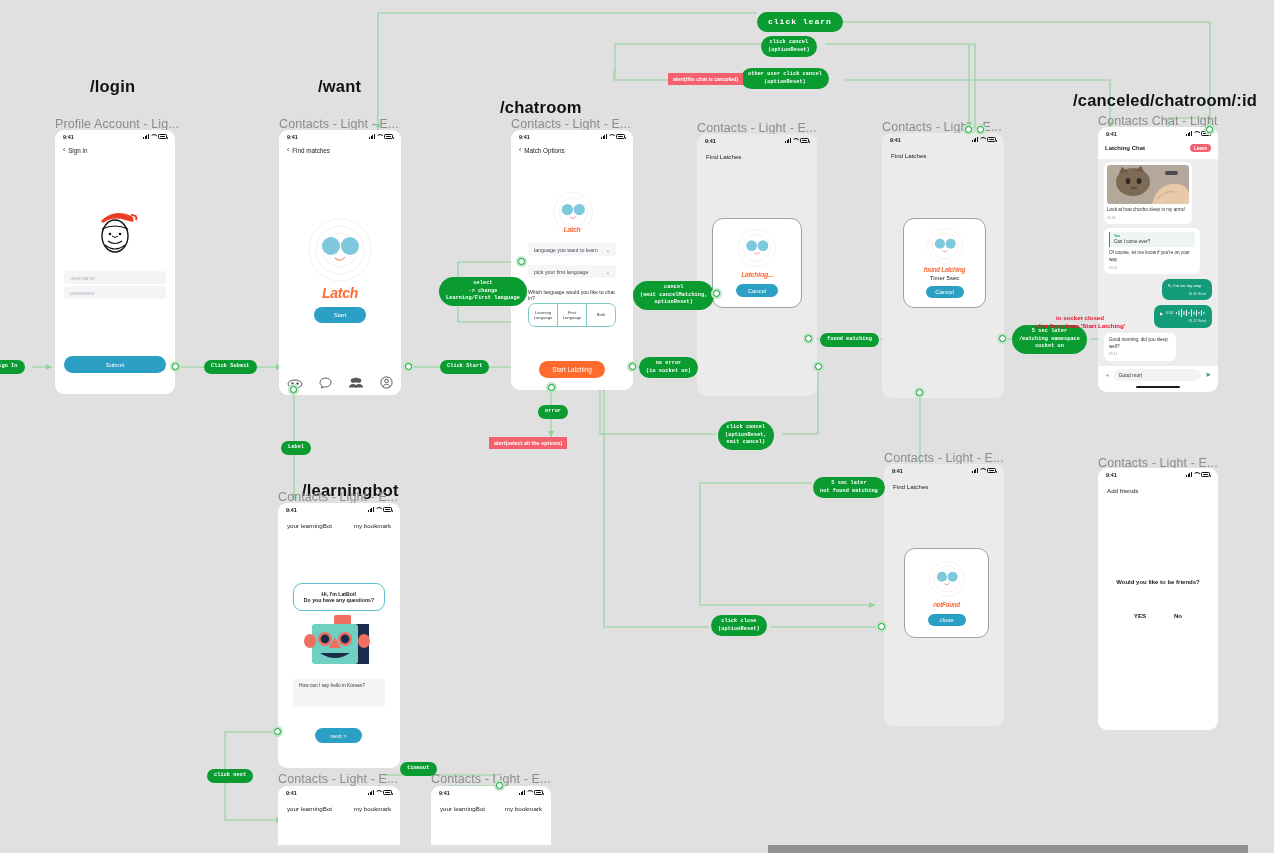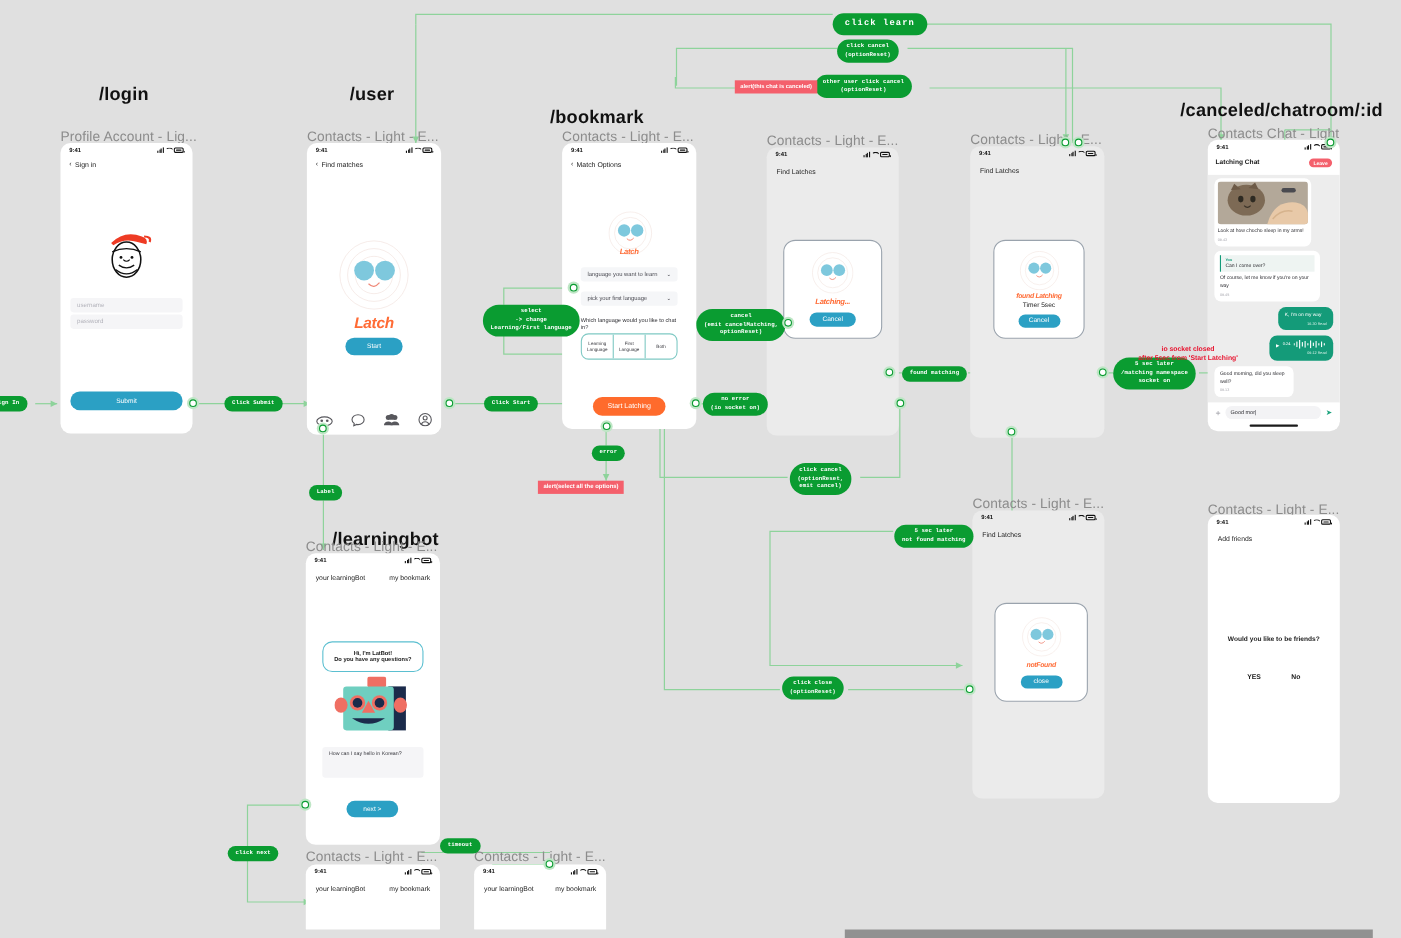--- a/index.html
+++ b/index.html
@@ -182,22 +182,22 @@
       <polygon points="282,820 276,817 276,823"></polygon>
       <polygon points="383,800 380,794 386,794"></polygon>
       <polygon points="378,130 375,124 381,124"></polygon>
       <polygon points="969,128 966,122 972,122"></polygon>
       <polygon points="1210,130 1207,124 1213,124"></polygon>
       <polygon points="1110,128 1107,122 1113,122"></polygon>
     </g>
   </svg>
 
   <div class="route" style="left:90px;top:77px;">/login</div>
-  <div class="route" style="left:318px;top:77px;">/user</div>
-  <div class="route" style="left:500px;top:98px;">/bookmark</div>
+  <div class="route" style="left:318px;top:77px;">/want</div>
+  <div class="route" style="left:500px;top:98px;">/chatroom</div>
   <div class="route" style="left:1073px;top:91px;">/canceled/chatroom/:id</div>
   <div class="route" style="left:302px;top:481px;">/learningbot</div>
 
   <div class="fname" style="left:55px;top:117px;">Profile Account - Lig...</div>
   <div class="fname" style="left:279px;top:117px;">Contacts - Light - E...</div>
   <div class="fname" style="left:511px;top:117px;">Contacts - Light - E...</div>
   <div class="fname" style="left:697px;top:121px;">Contacts - Light - E...</div>
   <div class="fname" style="left:882px;top:120px;">Contacts - Light - E...</div>
   <div class="fname" style="left:1098px;top:114px;">Contacts Chat - Light</div>
   <div class="fname" style="left:278px;top:490px;">Contacts - Light - E...</div>

